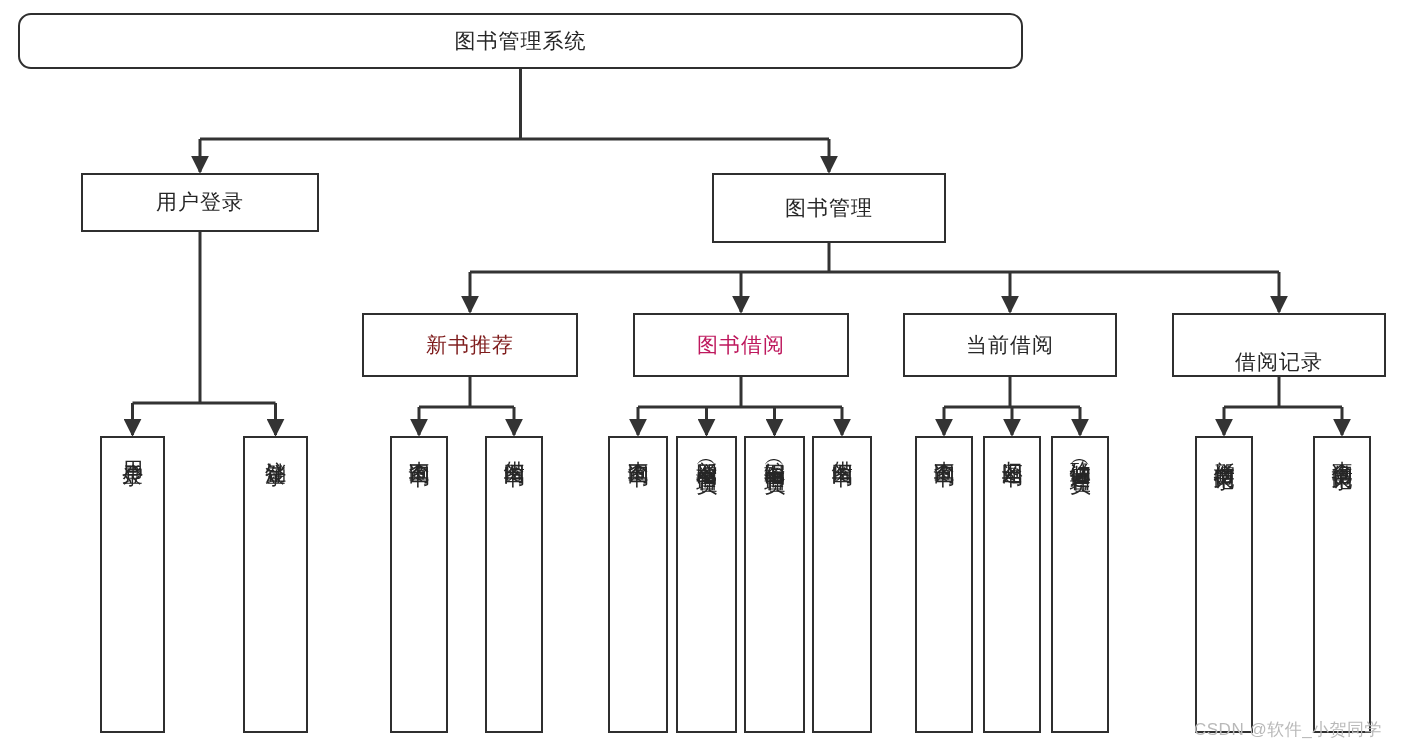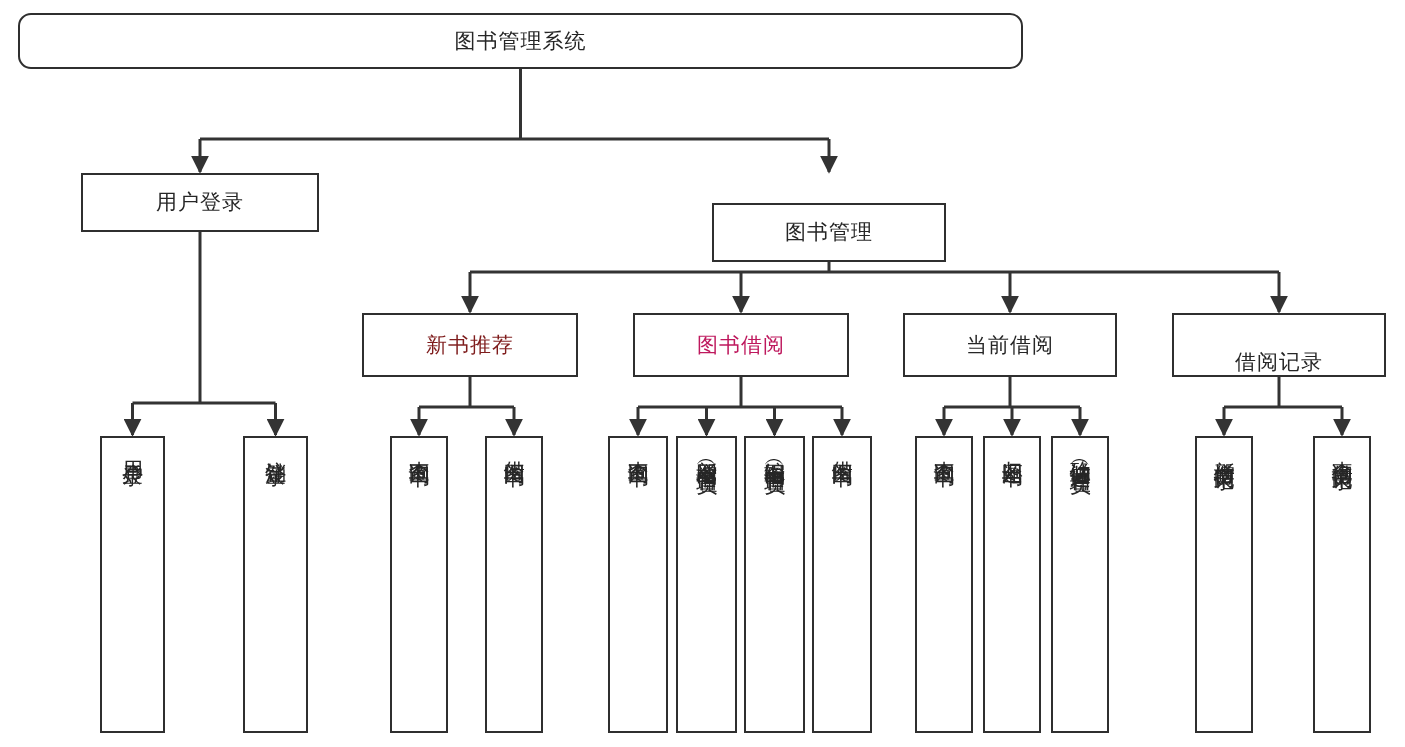--- a/index.html
+++ b/index.html
@@ -113,21 +113,21 @@
       <line x1="1224" y1="407" x2="1224" y2="435" stroke="#333333" stroke-width="3" stroke-linecap="butt" marker-end="url(#arrow)"></line>
       <line x1="1342" y1="407" x2="1342" y2="435" stroke="#333333" stroke-width="3" stroke-linecap="butt" marker-end="url(#arrow)"></line>
     </svg>
   <div id="nodes">
       <div class="node horizontal root" style="left: 18px; top: 13px; width: 1005px; height: 56px; border-color: rgb(47, 47, 47); border-radius: 13px;">
         <span class="label" style="color: rgb(38, 38, 38);">图书管理系统</span>
       </div>
       <div class="node horizontal" style="left: 81px; top: 173px; width: 238px; height: 59px; border-color: rgb(47, 47, 47);">
         <span class="label" style="color: rgb(38, 38, 38);">用户登录</span>
       </div>
-      <div class="node horizontal" style="left: 712px; top: 173px; width: 234px; height: 59px; border-color: rgb(47, 47, 47); margin-top: 30px;">
+      <div class="node horizontal" style="left: 712px; top: 173px; width: 234px; height: 70px; border-color: rgb(47, 47, 47);">
         <span class="label" style="color: rgb(38, 38, 38);">图书管理</span>
       </div>
       <div class="node horizontal" style="left: 362px; top: 313px; width: 216px; height: 64px; border-color: rgb(47, 47, 47);">
         <span class="label" style="color: #7f1d1d;">新书推荐</span>
       </div>
       <div class="node horizontal" style="left: 633px; top: 313px; width: 216px; height: 64px; border-color: rgb(47, 47, 47);">
         <span class="label" style="color: #be185d;">图书借阅</span>
       </div>
       <div class="node horizontal" style="left: 903px; top: 313px; width: 214px; height: 64px; border-color: rgb(47, 47, 47);">
         <span class="label" style="color: rgb(38, 38, 38);">当前借阅</span>
@@ -168,13 +168,14 @@
       <div class="node vertical" style="left: 1051px; top: 436px; width: 58px; height: 297px; border-color: rgb(47, 47, 47);">
         <span class="label" style="color: rgb(38, 38, 38);">确认归还（管理员）</span>
       </div>
       <div class="node vertical" style="left: 1195px; top: 436px; width: 58px; height: 297px; border-color: rgb(47, 47, 47);">
         <span class="label" style="color: rgb(38, 38, 38);">新增借阅记录</span>
       </div>
       <div class="node vertical" style="left: 1313px; top: 436px; width: 58px; height: 297px; border-color: rgb(47, 47, 47);">
         <span class="label" style="color: rgb(38, 38, 38);">查询借阅记录</span>
       </div>
     </div>
+  <div class="watermark" style="left: 1194px; top: 718px;">CSDN @软件_小贺同学</div>
 </div>
 
 </body></html>

